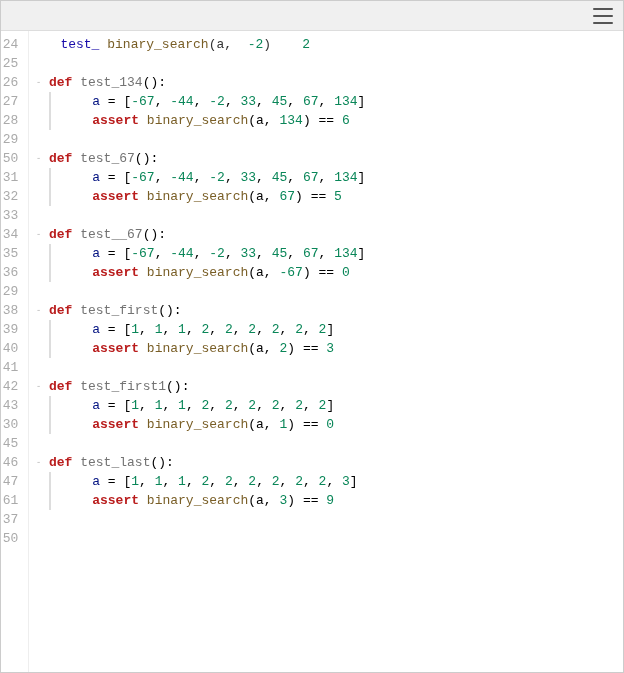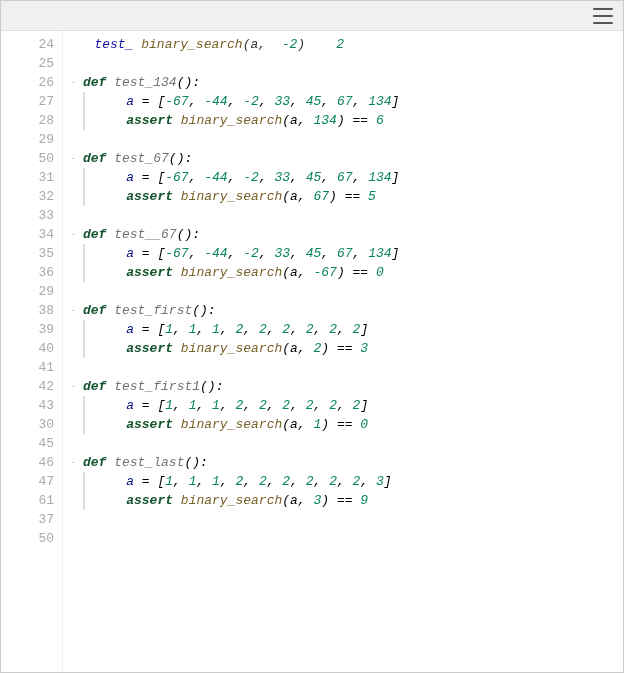--- a/index.html
+++ b/index.html
@@ -45,25 +45,25 @@
       height: 2px;
       background: #555;
       border-radius: 1px;
     }
     .editor-body {
       display: flex;
       flex: 1;
       overflow: hidden;
     }
     .line-numbers {
-      width: 62px;
+      width: 28px;
       background: #fff;
       padding: 4px 0;
       border-right: 1px solid #eee;
-      text-align: right;
+      text-align: center;
       color: #aaa;
       font-size: 13px;
       user-select: none;
       overflow: hidden;
     }
     .line-numbers .ln {
       padding-right: 8px;
       line-height: 19px;
       display: block;
     }
@@ -71,32 +71,31 @@
       flex: 1;
       overflow-y: scroll;
       overflow-x: hidden;
       padding: 4px 0 4px 8px;
     }
     .code-line {
       line-height: 19px;
       white-space: pre;
       display: flex;
       align-items: flex-start;
-      font-style: italic;
     }
     .fold-icon {
       display: inline-block;
       width: 12px;
       color: #bbb;
       font-size: 10px;
       cursor: pointer;
       flex-shrink: 0;
     }
     
-    .kw { color: #14532d; font-weight: bold; } 
+    .kw { color: #b91c1c; font-weight: bold; } 
     .fn { color: #737373; } 
     .num { color: #098658; } 
     .var { color: #001080; } 
     .call { color: #795e26; } 
     .plain { color: #000; }
     
     .code-area::-webkit-scrollbar {
       width: 10px;
     }
     .code-area::-webkit-scrollbar-track {

